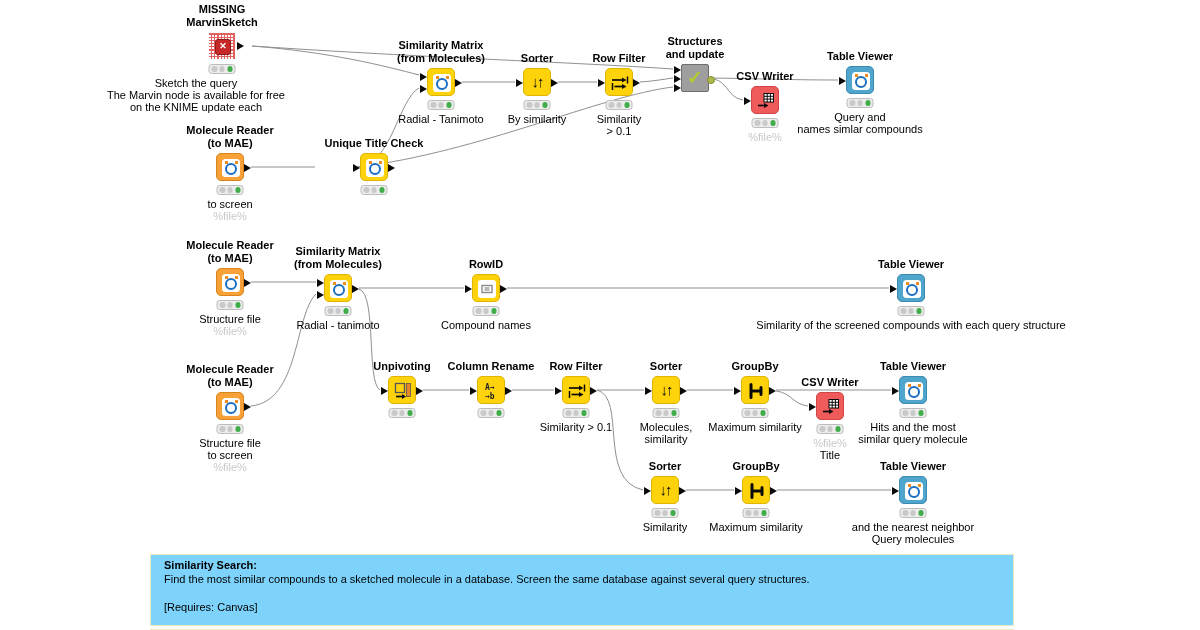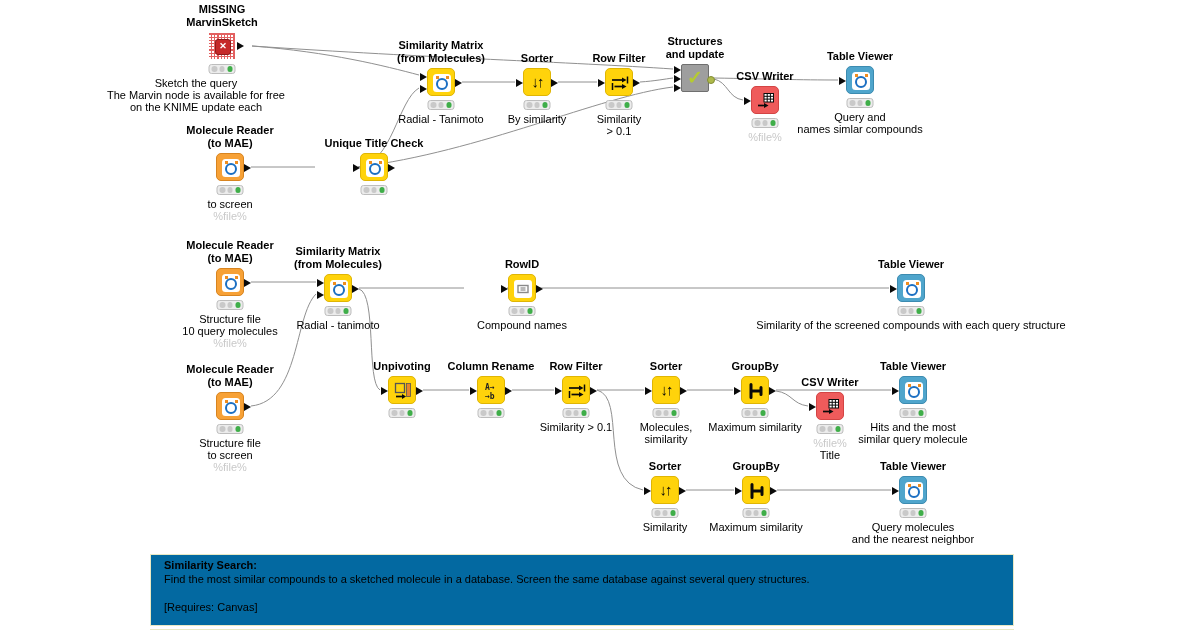--- a/index.html
+++ b/index.html
@@ -43,21 +43,21 @@
   .dot{width:5.5px;height:5.5px;border-radius:50%;background:#c9c9c9;}
   .dot.on{background:#3fae49;}
   
   .pin,.pout{position:absolute;width:0;height:0;border-left:7px solid #0a0a0a;
       border-top:4px solid transparent;border-bottom:4px solid transparent;}
   .pin{left:-8px;}
   .pout{right:-8px;}
   .pcircle{position:absolute;right:-7px;width:6px;height:6px;border-radius:50%;
       background:#aeb94a;border:1px solid #838d35;}
   
-  .note{position:absolute;left:150px;top:554px;width:864px;height:72px;background:#0369a1;
+  .note{position:absolute;left:150px;top:554px;width:864px;height:72px;background:#7dd3fc;
       border:1px solid #e9e9c4;box-sizing:border-box;padding:3px 0 0 13px;font-size:11px;line-height:14px;color:#000;}
   .note-title{font-weight:bold;}
   .note-requires{margin-top:14px;}
   .note2{position:absolute;left:150px;top:629px;width:864px;height:10px;background:#FFFFE0;
       border:1px solid #e9e9c4;box-sizing:border-box;}
 </style>
 </head>
 <body>
 
 <div id="canvas">
@@ -296,21 +296,20 @@
           </span>
           <span class="pout" style="top: 10px;"></span>
         </div>
         <div class="traffic">
           <span class="dot"></span>
           <span class="dot"></span>
           <span class="dot on"></span>
         </div>
         <div class="node-label">
           <div>Structure file</div>
-          <div>10 query molecules</div>
           <div class="muted">%file%</div>
         </div>
       </div>
       <div class="node" style="left: 324px; top: 274px;">
         <div class="node-title">
           <div>Similarity Matrix</div>
           <div>(from Molecules)</div>
         </div>
         <div class="nicon t-manip">
           <span class="mi">
@@ -324,21 +323,21 @@
         </div>
         <div class="traffic">
           <span class="dot"></span>
           <span class="dot"></span>
           <span class="dot on"></span>
         </div>
         <div class="node-label">
           <div>Radial - tanimoto</div>
         </div>
       </div>
-      <div class="node" style="left: 472px; top: 274px; margin-left: 36px;">
+      <div class="node" style="left: 472px; top: 274px;">
         <div class="node-title">
           <div>RowID</div>
         </div>
         <div class="nicon t-manip">
           <svg width="22" height="22" viewBox="0 0 22 22">
             <rect x="2" y="2" width="18" height="18" rx="3" fill="#fff"></rect>
             <rect x="6" y="7.5" width="10" height="7" fill="#fff" stroke="#8a8a8a" stroke-width="1.4"></rect>
             <line x1="8.5" y1="10" x2="13.5" y2="10" stroke="#8a8a8a" stroke-width="1.2"></line>
             <line x1="8.5" y1="12" x2="13.5" y2="12" stroke="#8a8a8a" stroke-width="1.2"></line>
           </svg>
@@ -602,22 +601,22 @@
             <span class="mr"></span>
           </span>
           <span class="pin" style="top: 10px;"></span>
         </div>
         <div class="traffic">
           <span class="dot"></span>
           <span class="dot"></span>
           <span class="dot on"></span>
         </div>
         <div class="node-label">
+          <div>and the nearest neighbor</div>
           <div>Query molecules</div>
-          <div>and the nearest neighbor</div>
         </div>
       </div>
     </div>
   <div class="note">
     <div class="note-title">Similarity Search:</div>
     <div class="note-body">Find the most similar compounds to a sketched molecule in a database. Screen the same database against several query structures.</div>
     <div class="note-requires">[Requires: Canvas]</div>
   </div>
   <div class="note2"></div>
 </div>

